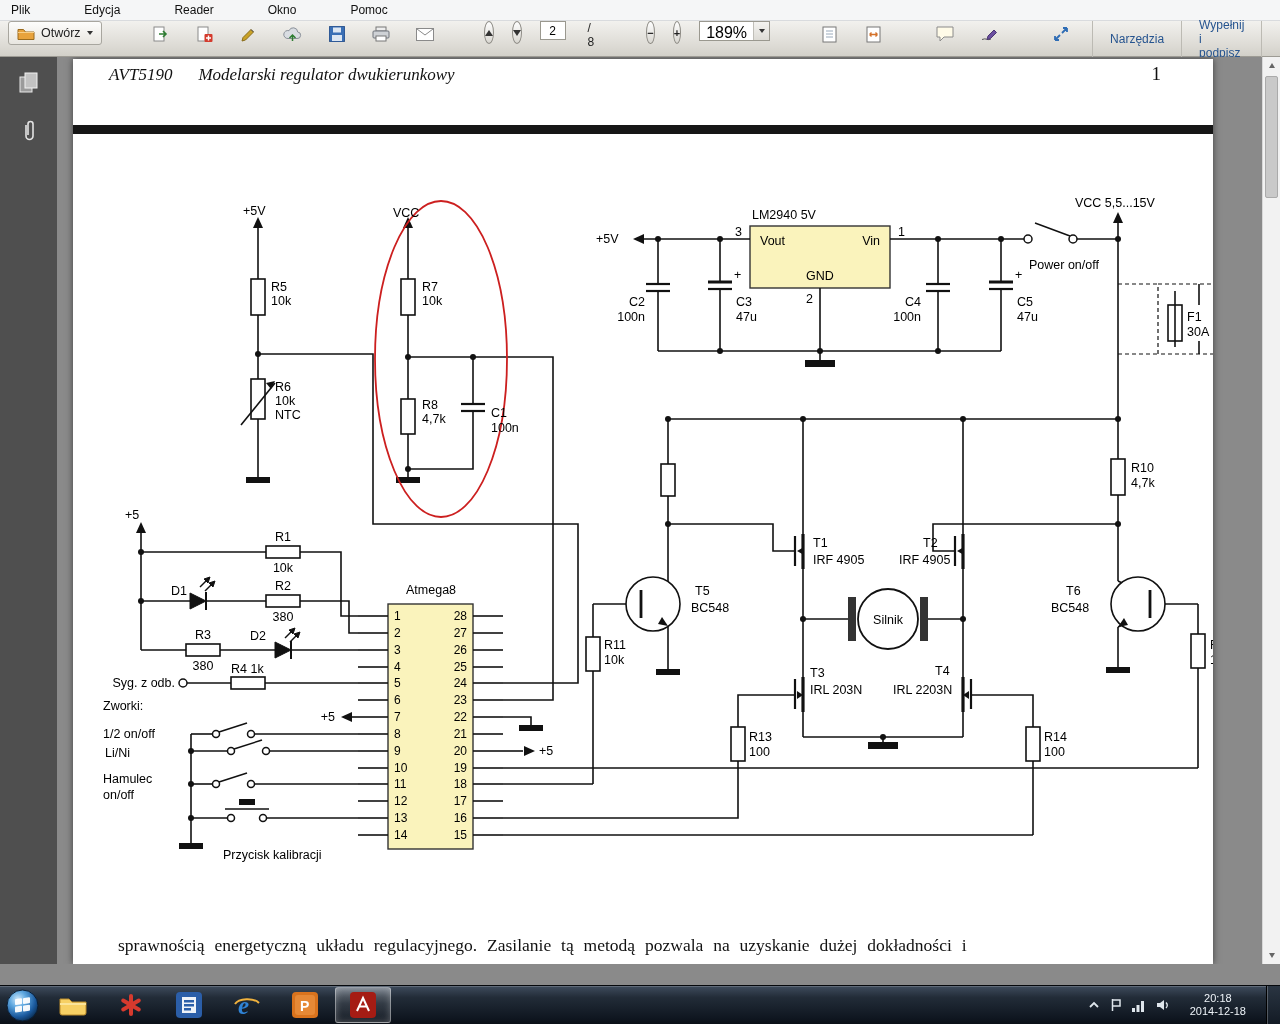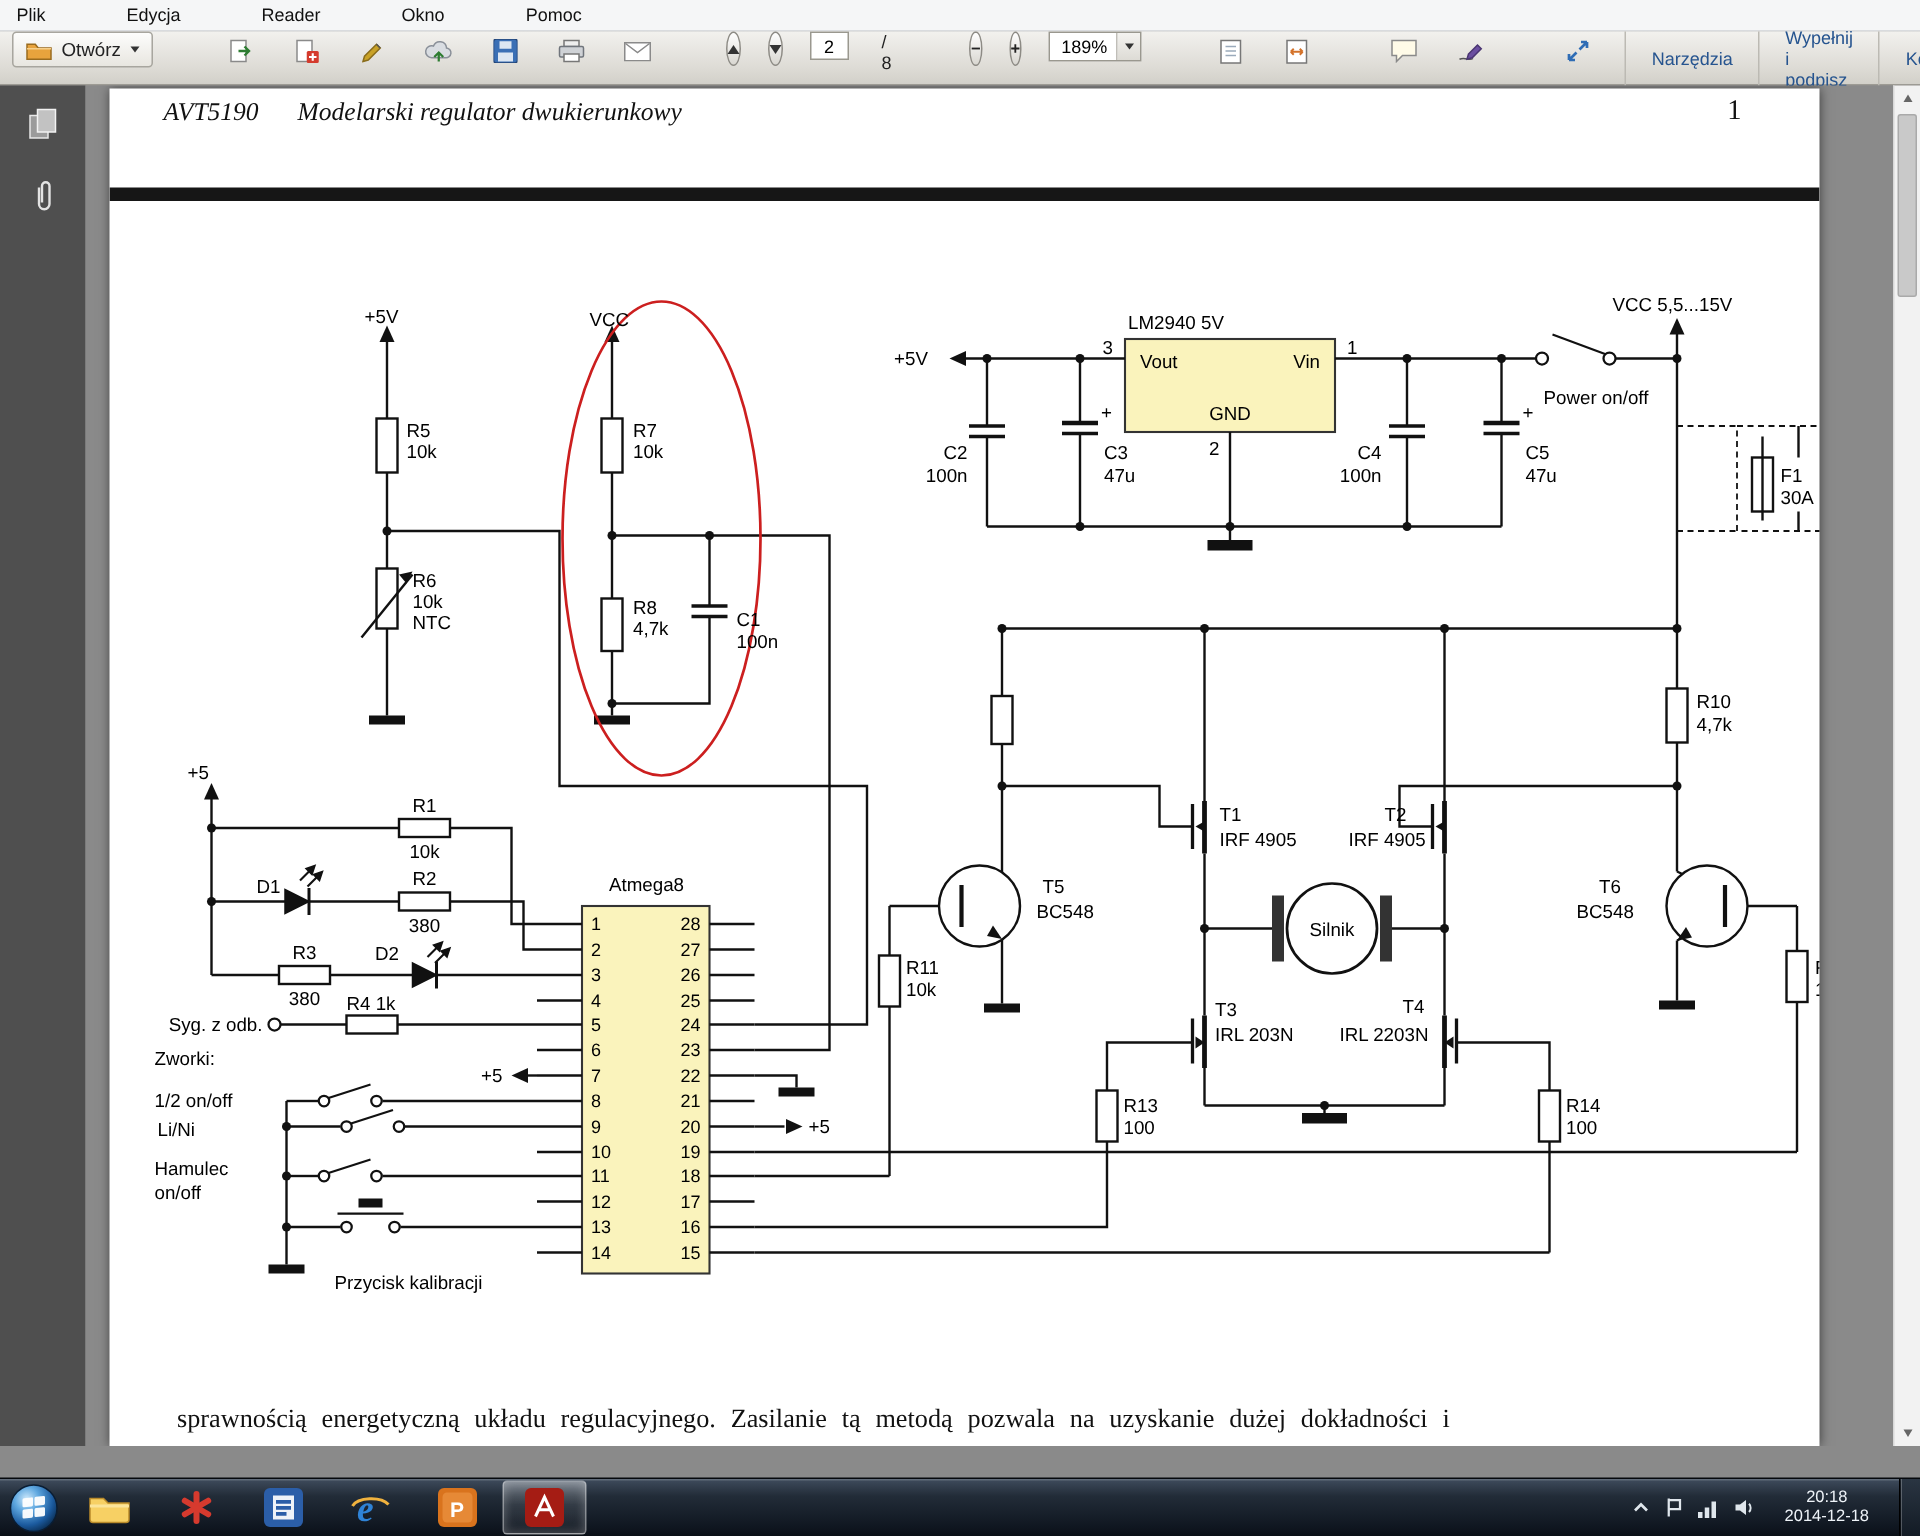--- a/index.html
+++ b/index.html
@@ -24,21 +24,21 @@
   .tb-sep{width:1px;height:24px;background:#b2b0a9;margin:0 5px;}
   .tb-btn{height:26px;min-width:26px;display:flex;align-items:center;justify-content:center;border-radius:3px;}
   .tb-open{display:flex;align-items:center;gap:6px;padding:2px 8px;border:1px solid #a8a69f;border-radius:3px;background:linear-gradient(#fdfdfc,#e8e6e0);font-size:12.5px;color:#222;height:24px;box-sizing:border-box;}
   .caret-down{width:0;height:0;border-left:3.5px solid transparent;border-right:3.5px solid transparent;border-top:4px solid #333;}
   .nav-circle{width:21px;height:21px;border-radius:50%;border:1px solid #8d8b85;background:linear-gradient(#fefefe,#d9d7d1);display:flex;align-items:center;justify-content:center;color:#222;font-size:11px;font-weight:bold;}
   .tri-up{width:0;height:0;border-left:4px solid transparent;border-right:4px solid transparent;border-bottom:6px solid #333;}
   .tri-down{width:0;height:0;border-left:4px solid transparent;border-right:4px solid transparent;border-top:6px solid #333;}
   .page-input{width:26px;height:19px;border:1px solid #9a988f;text-align:center;font-size:12px;background:#fff;box-sizing:border-box;}
   .page-total{font-size:12px;color:#222;margin:0 6px 0 4px;}
   .zoom-box{display:flex;align-items:stretch;border:1px solid #9a988f;background:#fff;height:20px;box-sizing:border-box;}
-  .zoom-val{padding:2px 6px;font-size:12px;min-width:32px;text-align:right;}
+  .zoom-val{padding:2px 6px;font-size:16px;min-width:32px;text-align:right;}
   .zoom-caret{width:15px;border-left:1px solid #c0beb8;background:linear-gradient(#f4f3f0,#dddbd5);display:flex;align-items:center;justify-content:center;}
   .tb-right{margin-left:auto;display:flex;height:36px;align-items:stretch;}
   .tb-task{display:flex;align-items:center;padding:0 17px;font-size:12px;color:#26548f;border-left:1px solid #bcbab3;}
 
   
   .main{display:flex;height:907px;}
   .sidebar{width:57px;background:#4f4f4f;display:flex;flex-direction:column;align-items:center;padding-top:10px;gap:16px;box-sizing:border-box;}
   .side-btn{width:32px;height:32px;display:flex;align-items:center;justify-content:center;border-radius:3px;}
   .docarea{flex:1;position:relative;background:#8a8a8a;overflow:hidden;}
   .page{position:absolute;left:16px;top:2px;width:1140px;height:905px;background:#fff;box-shadow:0 0 7px rgba(0,0,0,.55);overflow:hidden;}

